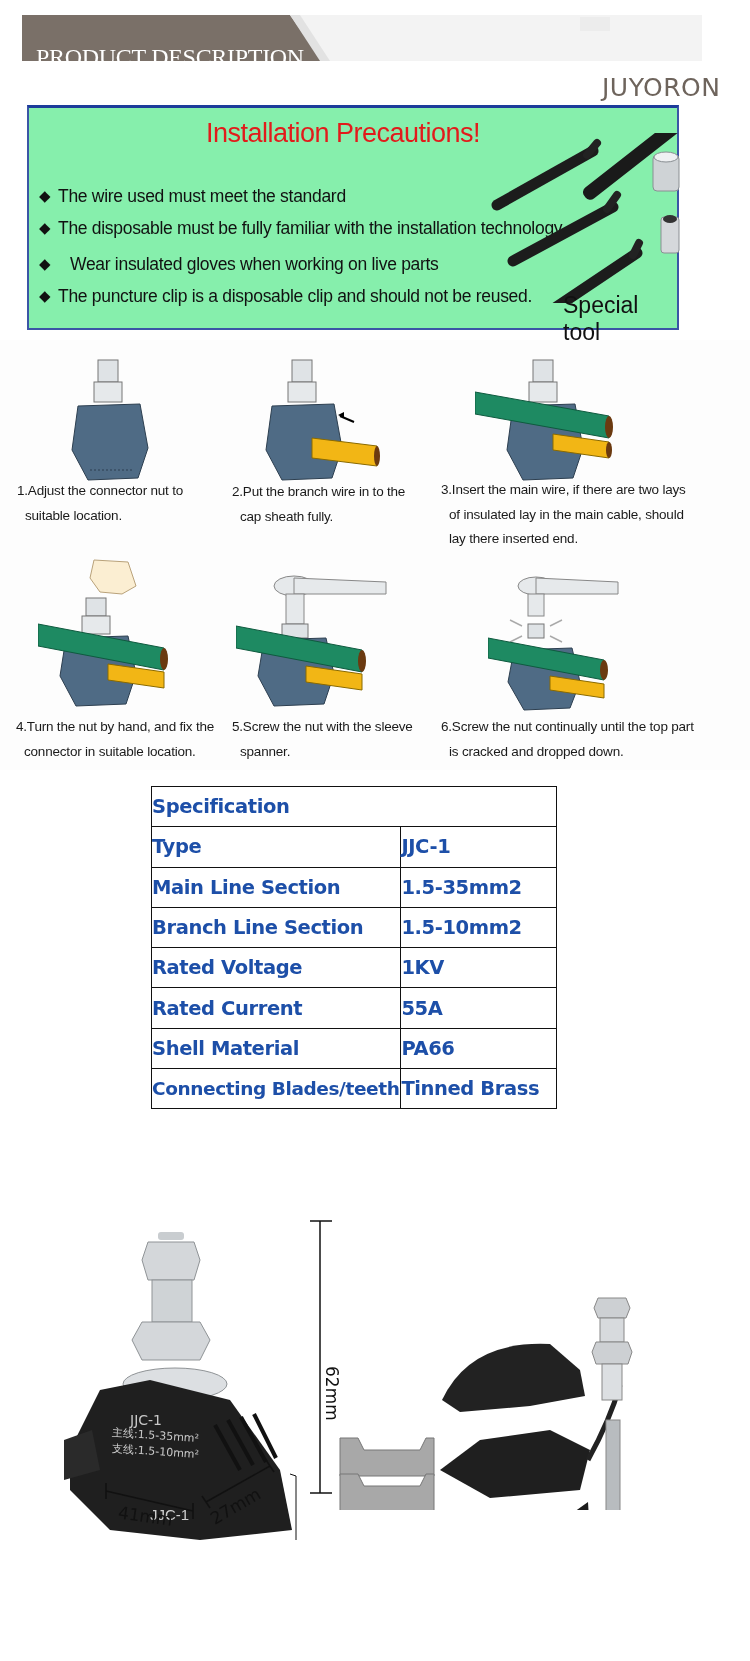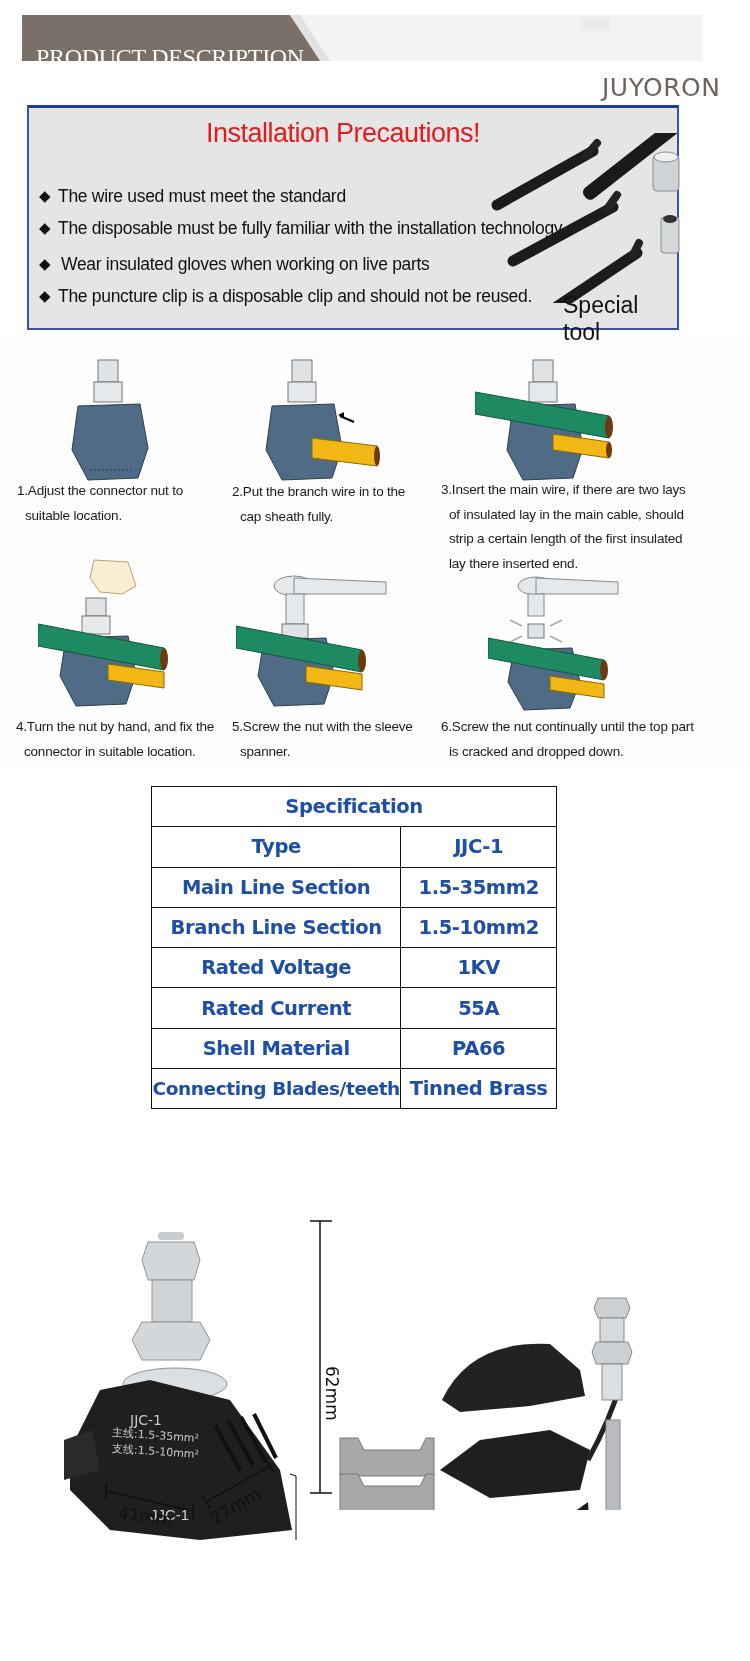--- a/index.html
+++ b/index.html
@@ -21,39 +21,39 @@
     position: absolute; left: 290px; top: 15px; width: 40px; height: 46px; background: #e2e2e2;
     clip-path: polygon(0 0, 10px 0, 40px 46px, 30px 46px);
   }
   .header .brand {
     position: absolute; left: 602px; top: 26px; color: #6e645c; font-family: "DejaVu Sans", sans-serif;
     font-size: 25px; letter-spacing: 0.5px; font-weight: normal; margin-top: 47px;
   }
   .header .brand-box { position: absolute; left: 580px; top: 17px; width: 30px; height: 14px; background: #ececec; }
 
   
-  .precautions { position: absolute; left: 27px; top: 105px; width: 652px; height: 225px; border: 2px solid #3b55a6; border-top: 3px solid #1c3c9a; background: #e5e5e5; }
+  .precautions { position: absolute; left: 27px; top: 105px; width: 652px; height: 225px; border: 2px solid #3b55a6; border-top: 3px solid #1c3c9a; background: #86efac; }
   .precautions .p-title { position: absolute; left: 0; width: 100%; top: 10px; text-align: center; padding-left: 0; }
   .precautions .p-title span { color: #e21b1b; font-size: 27px; letter-spacing: -0.5px; margin-left: -20px; }
   .precautions ul { list-style: none; position: absolute; left: 10px; top: 72px; }
   .precautions li { display: flex; align-items: center; font-size: 17.5px; letter-spacing: -0.3px; color: #111; height: 32px; }
   .precautions li .bullet { font-size: 15px; margin-right: 5px; width: 14px; display: inline-block; }
   .precautions .tool-label { position: absolute; left: 534px; top: 184px; font-size: 23px; color: #111; }
   .tools { position: absolute; left: 456px; top: 25px; width: 200px; height: 170px; }
 
   
   .steps { position: absolute; left: 0; top: 340px; width: 750px; height: 430px; background: #fdfdfd; }
   .step { position: absolute; }
   .step .caption { position: absolute; font-size: 13.5px; letter-spacing: -0.2px; line-height: 24.5px; color: #1a1a1a; white-space: nowrap; }
   .step .caption .indent { padding-left: 8px; display: block; }
   .illus { position: absolute; }
 
   
   .spec { position: absolute; left: 151px; top: 786px; width: 406px; border-collapse: collapse; }
-  .spec td, .spec th { border: 1.5px solid #111; height: 40.3px; text-align: center; color: #1d4fa8; font-weight: bold; font-size: 19.5px; font-family: "DejaVu Sans", sans-serif; letter-spacing: -0.4px; }
+  .spec td, .spec th { border: 1.5px solid #111; height: 40.3px; text-align: left; color: #1d4fa8; font-weight: bold; font-size: 19.5px; font-family: "DejaVu Sans", sans-serif; letter-spacing: -0.4px; }
   .spec th { font-size: 19.5px; }
   .spec td.lbl { width: 250px; }
   .spec td.val { width: 156px; }
 
   
   .photos { position: absolute; left: 0; top: 1200px; width: 750px; height: 461px; }
   .dim-label { position: absolute; font-size: 17px; color: #111; font-family: "DejaVu Sans", sans-serif; }
 </style>
 </head>
 <body>
@@ -73,21 +73,21 @@
     <li>
         <span class="bullet">◆</span>
         <span>The wire used must meet the standard</span>
       </li>
     <li>
         <span class="bullet">◆</span>
         <span>The disposable must be fully familiar with the installation technology</span>
       </li>
     <li style="margin-top:4px">
         <span class="bullet">◆</span>
-        <span style="margin-left:3px">Wear insulated gloves when working on live parts</span>
+        <span style="margin-left:12px">Wear insulated gloves when working on live parts</span>
       </li>
     <li>
         <span class="bullet">◆</span>
         <span>The puncture clip is a disposable clip and should not be reused.</span>
       </li>
   </ul>
   <svg class="tools" viewBox="0 0 200 170">
 
     <g>
       <rect x="20" y="20" width="14" height="120" rx="6" fill="#1a1a1a" transform="rotate(52 100 80) translate(60 -70)"></rect>
@@ -145,21 +145,20 @@
   <div class="step" style="left:232px;top:140px">
     <div class="caption">
       <span style="display:block">2.Put the branch wire in to the</span>
       <span class="indent">cap sheath fully.</span>
     </div>
   </div>
   <div class="step" style="left:441px;top:138px">
     <div class="caption">
       <span style="display:block">3.Insert the main wire, if there are two lays</span>
       <span class="indent">of insulated lay in the main cable, should</span>
-      <span class="indent">strip a certain length of the first insulated</span>
       <span class="indent">lay there inserted end.</span>
     </div>
   </div>
 
   <svg class="illus" style="left:38px;top:218px" width="140" height="150" viewBox="0 0 140 150">
     <path d="M56 2 L90 4 L98 28 L84 36 L62 34 L52 20 Z" fill="#fbeed2" stroke="#b9a27a"></path>
     <rect x="48" y="40" width="20" height="18" fill="#dfe3e6" stroke="#777"></rect>
     <rect x="44" y="58" width="28" height="18" fill="#e6e9eb" stroke="#777"></rect>
     <path d="M28 80 L90 78 L98 116 L88 146 L38 148 L22 118 Z" fill="#4f6b85" stroke="#2d3f50"></path>
     <path d="M0 66 L126 90 L126 112 L0 88 Z" fill="#1e8a62" stroke="#0f5a3f"></path>

